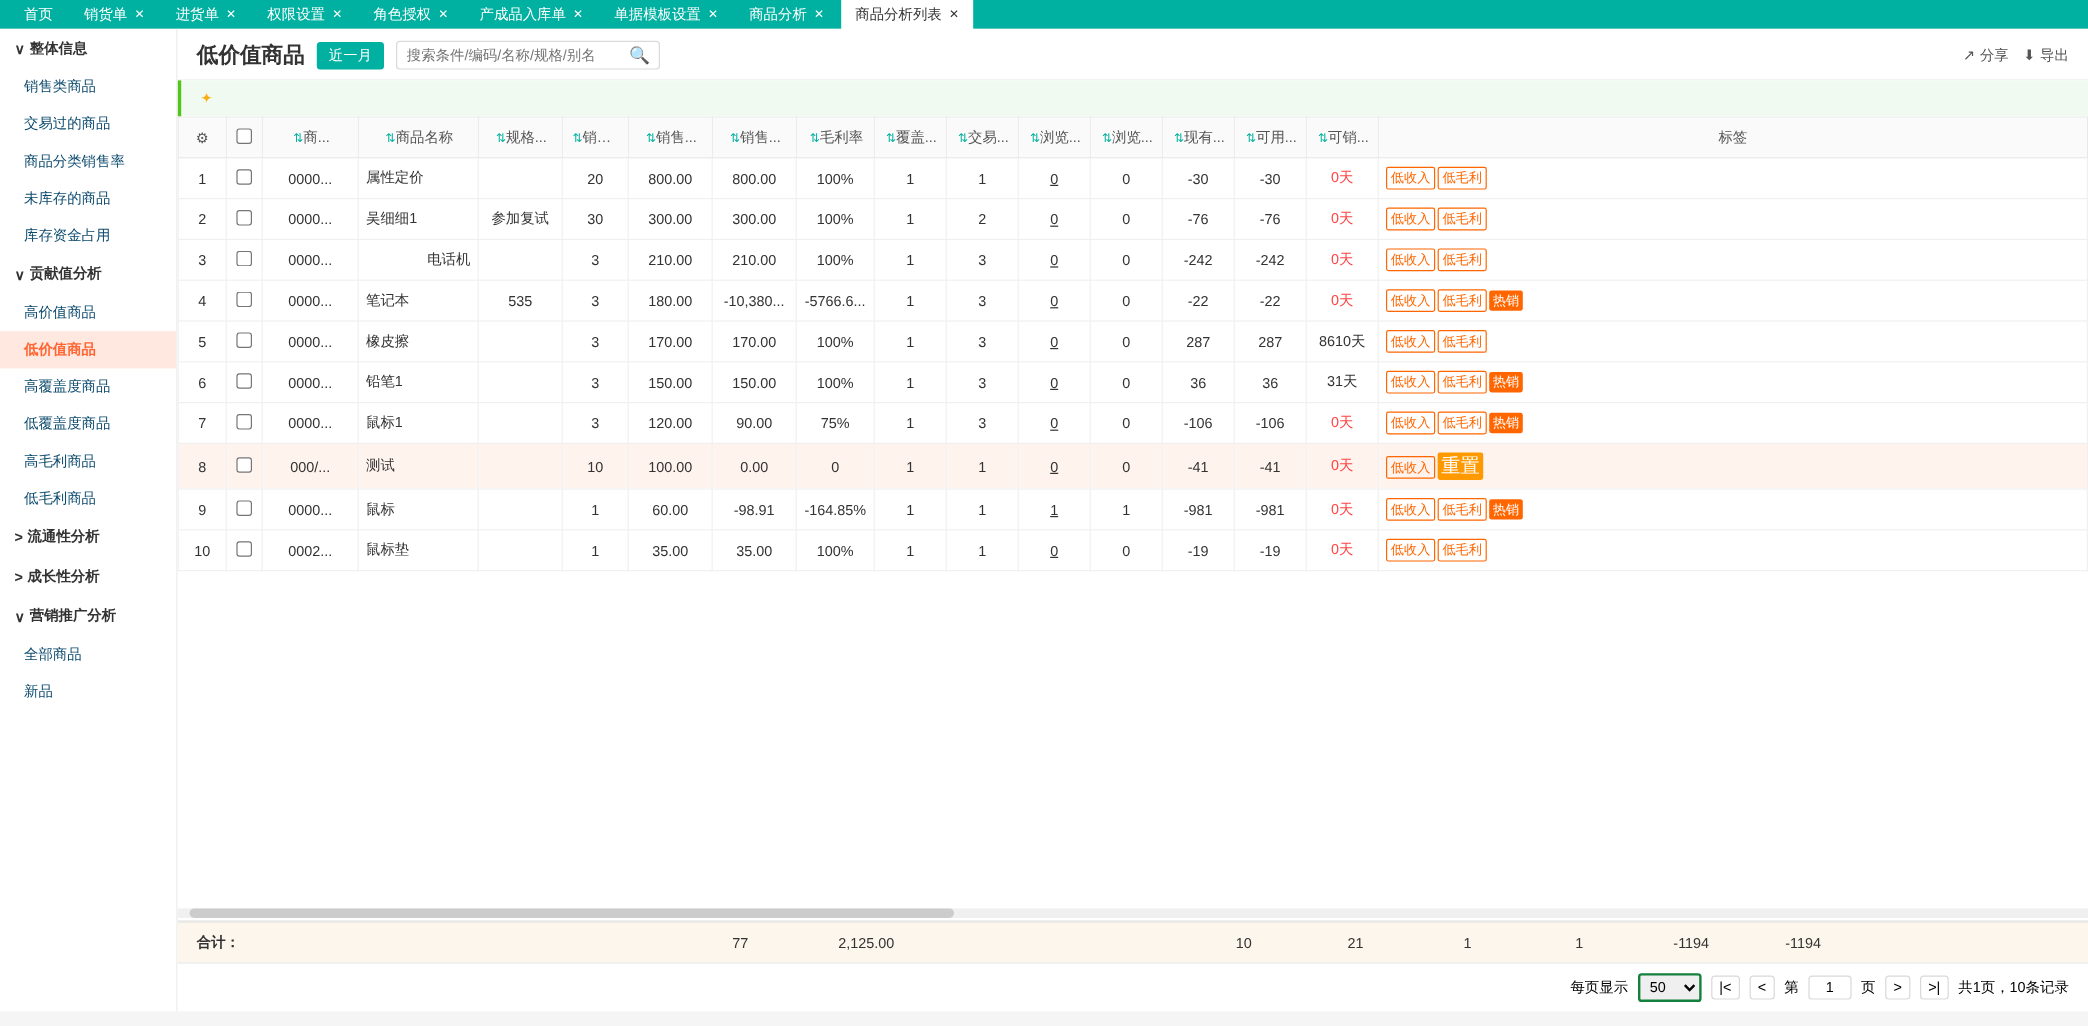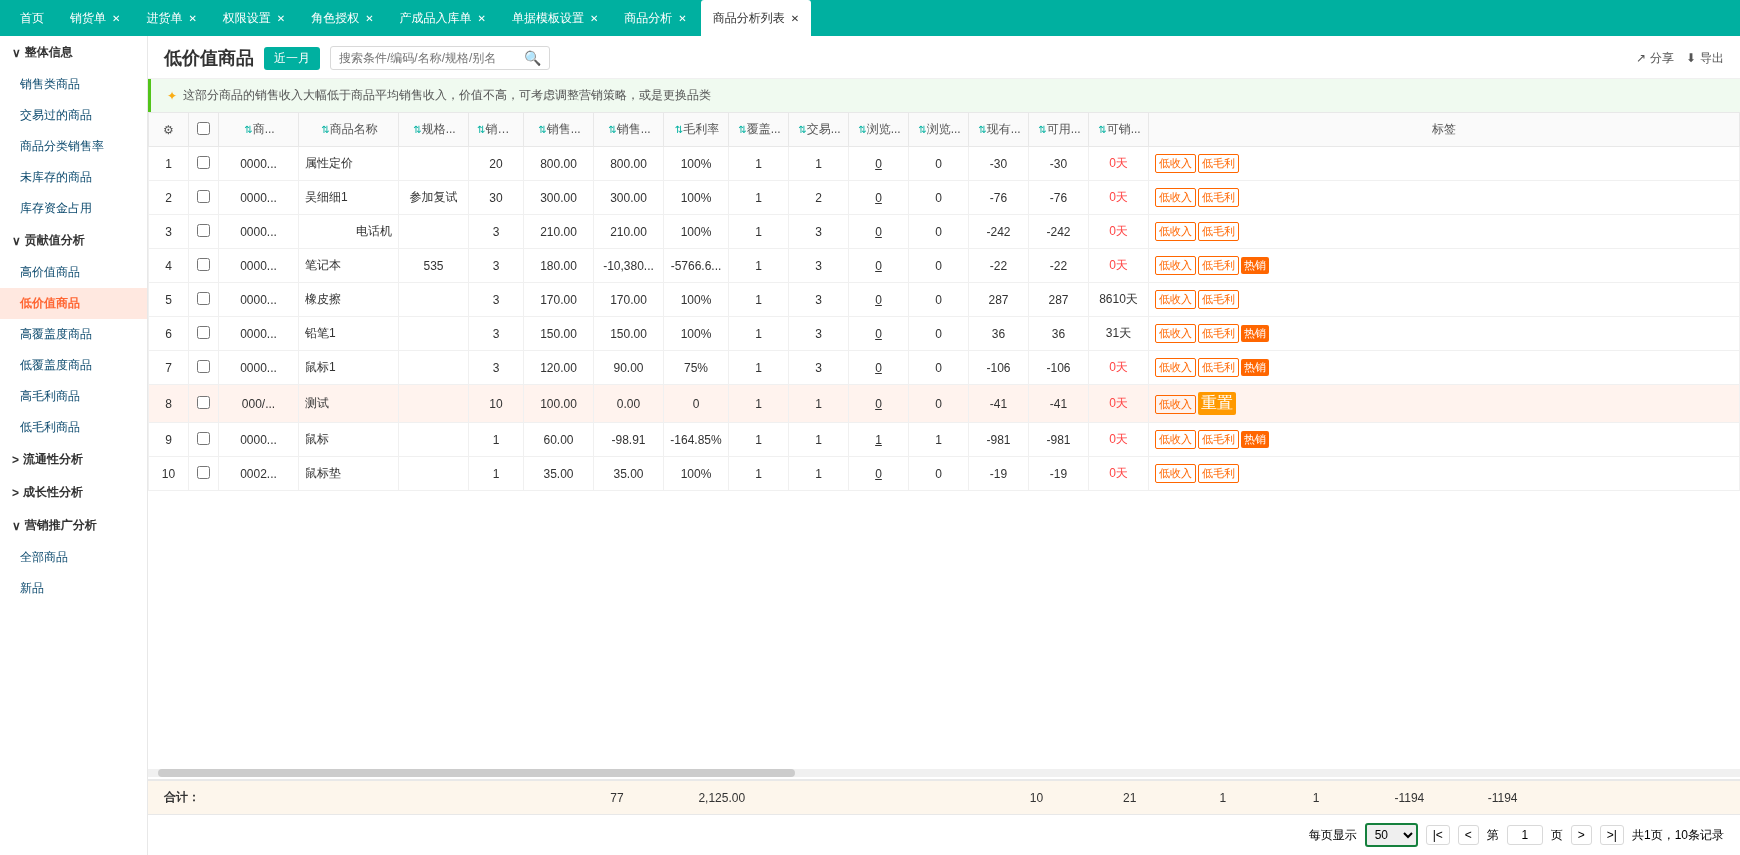--- a/index.html
+++ b/index.html
@@ -1,22 +1,23 @@
 <!DOCTYPE html>
 <html><head>
   <meta charset="utf-8">
   <style>
     * { box-sizing: border-box; margin: 0; padding: 0; font-family: 'Microsoft YaHei', Arial, sans-serif; font-size: 12px; }
     body { background: #f5f5f5; overflow: hidden; }
 
     
     .top-nav {
       background: #00b0a0;
-      height: 36px;
-      display: flex;
+      height: 24px;
+      display: flex;
+      align-items: center;
       padding: 0 8px;
       gap: 2px;
     }
     .nav-tab {
       color: #fff;
       padding: 6px 12px;
       cursor: pointer;
       white-space: nowrap;
       border-radius: 3px 3px 0 0;
       display: flex;
@@ -343,21 +344,20 @@
         </div>
         <div class="action-btn">
           <span>⬇</span>
           <span>导出</span>
         </div>
       </div>
     </div>
 
     <div class="notice-bar">
       <span class="notice-icon">✦</span>
-      <span>这部分商品的销售收入大幅低于商品平均销售收入，价值不高，可考虑调整营销策略，或是更换品类</span>
     </div>
 
     <div class="table-wrapper">
       <table>
         <thead>
           <tr>
             <th style="width:40px;">⚙</th>
             <th style="width:30px;"><input type="checkbox" style=""></th>
             <th style="width:80px;"><span class="sort-icon">⇅</span>商...</th>
             <th style="width:100px;"><span class="sort-icon">⇅</span>商品名称</th>

